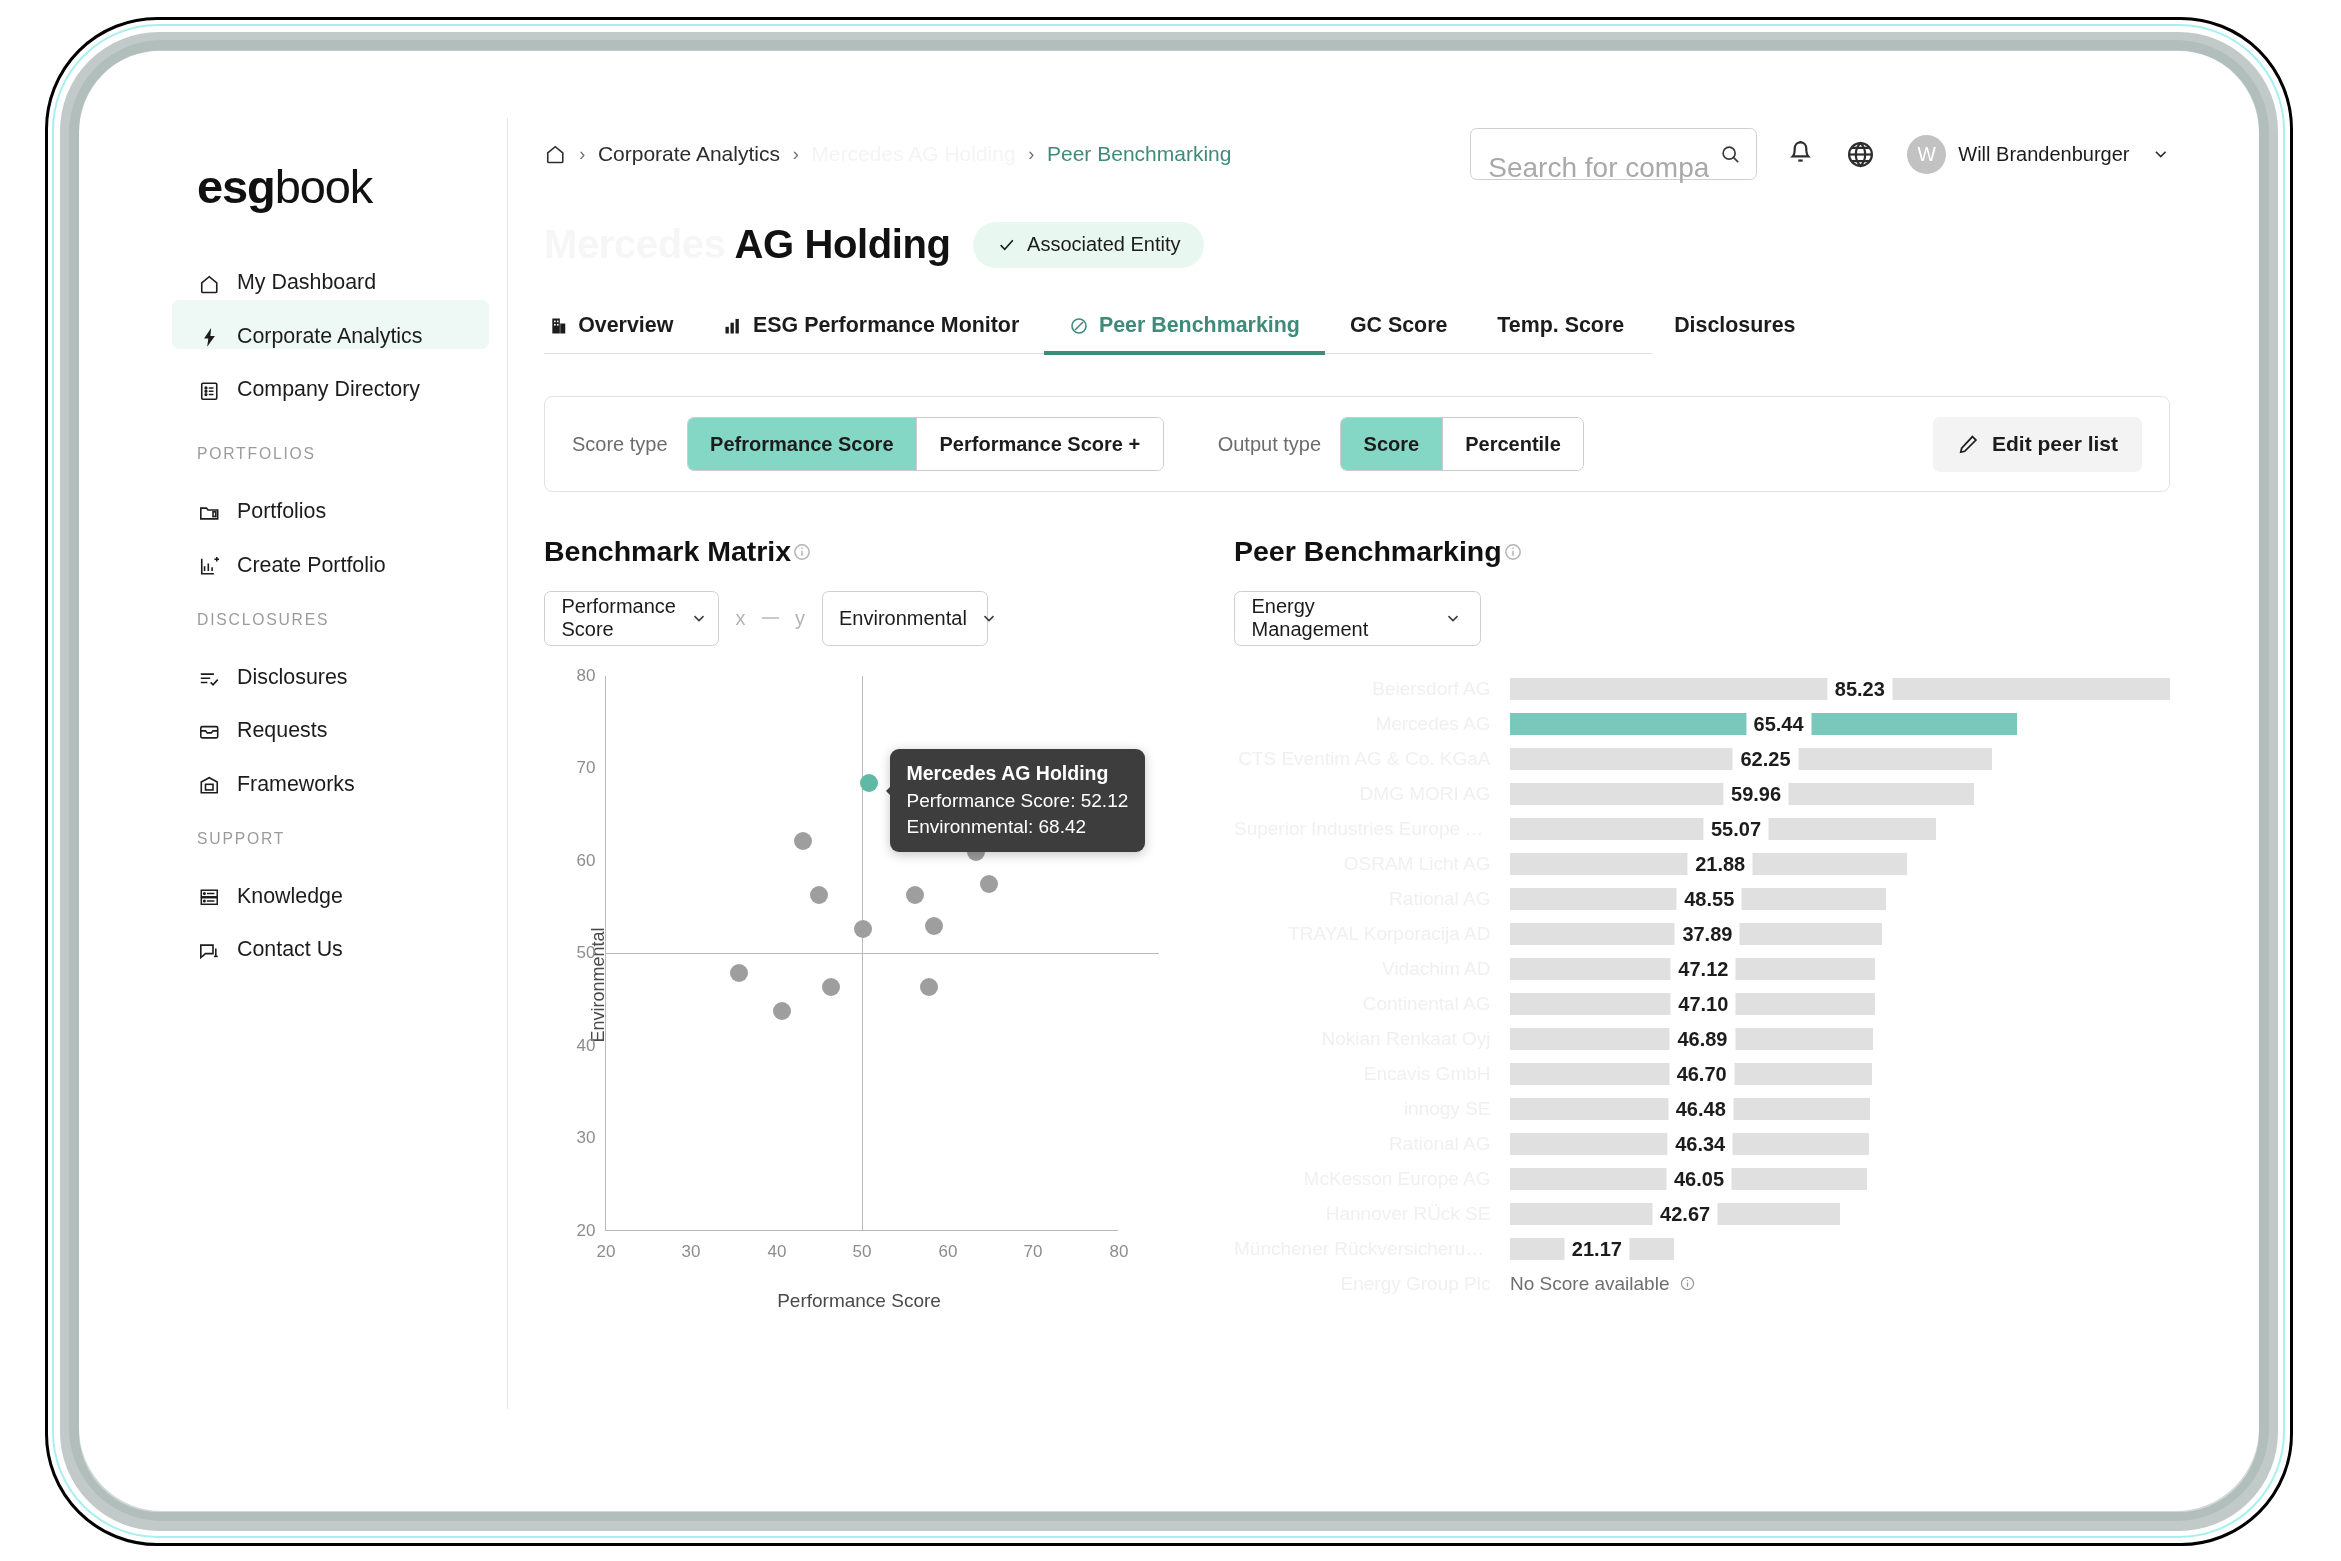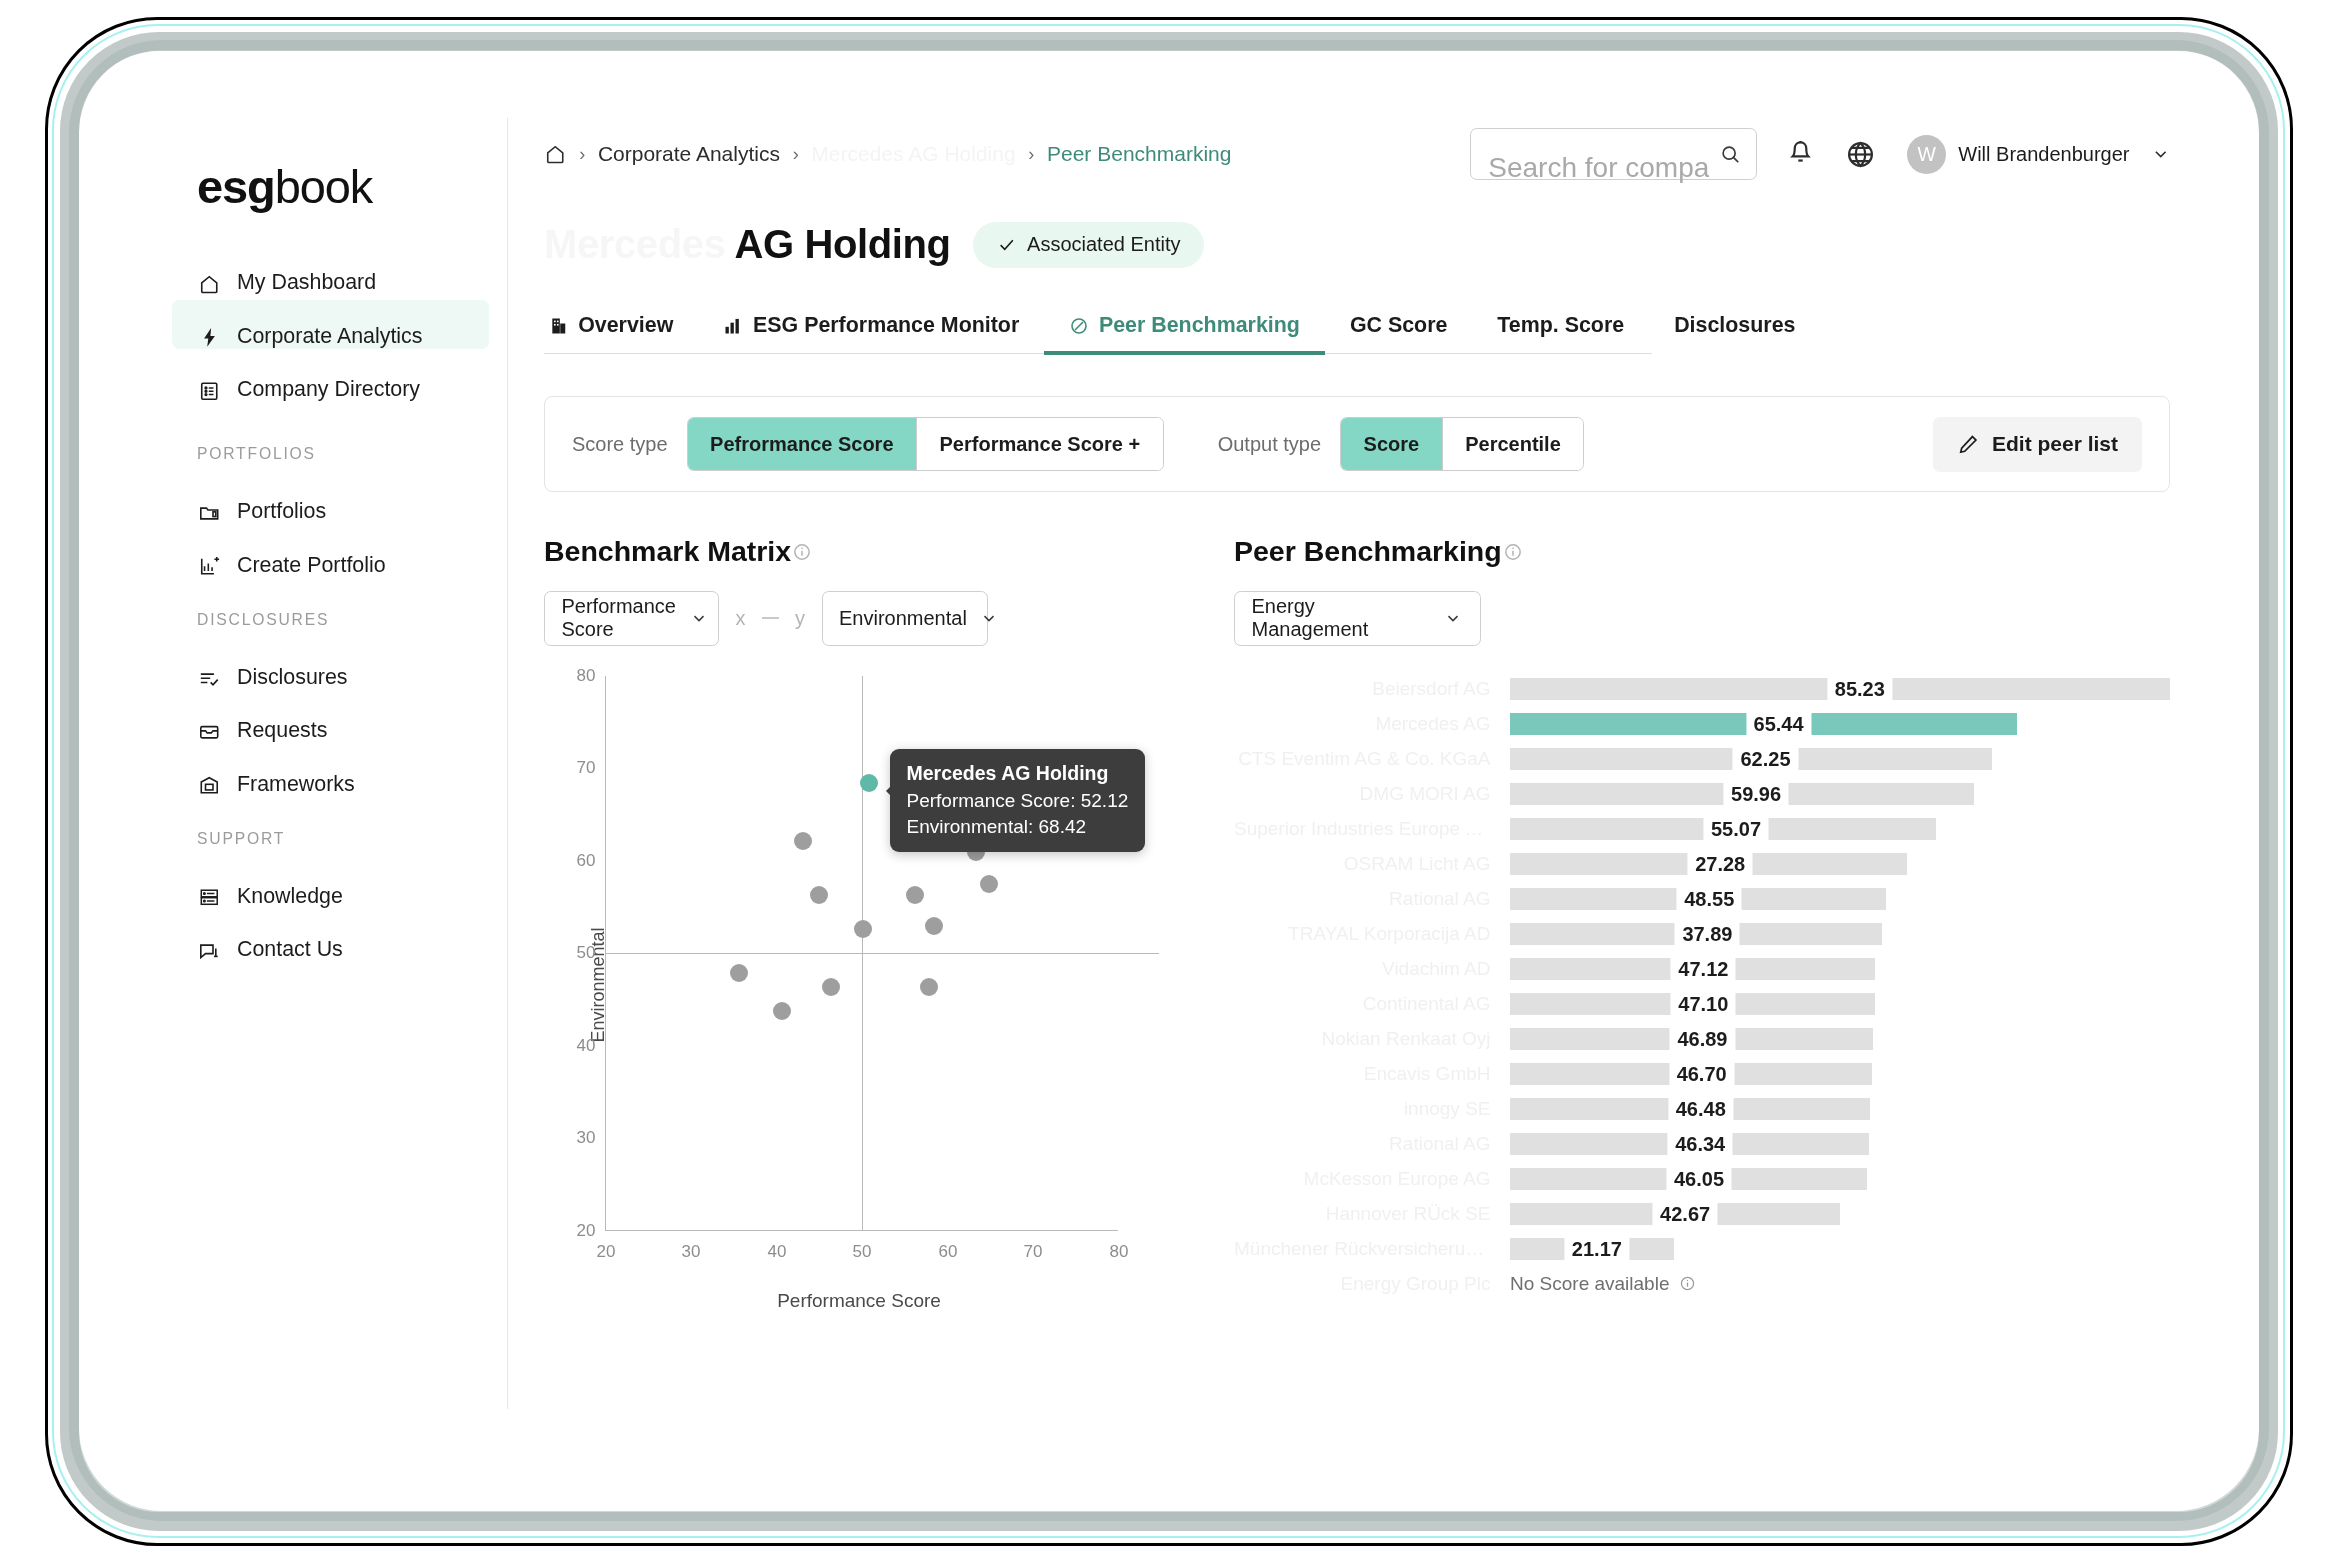--- a/index.html
+++ b/index.html
@@ -554,21 +554,21 @@
                 <div class="bname">Superior Industries Europe AG</div>
                 <div class="btrack">
                   <div class="bfill" style="width: 64.6134%;"></div>
                   <div class="bval" style="left: 34.2451%;">55.07</div>
                 </div>
               </div>
               <div class="brow">
                 <div class="bname">OSRAM Licht AG</div>
                 <div class="btrack">
                   <div class="bfill" style="width: 60.0962%;"></div>
-                  <div class="bval" style="left: 31.851%;">27.28</div>
+                  <div class="bval" style="left: 31.851%;">21.88</div>
                 </div>
               </div>
               <div class="brow">
                 <div class="bname">Rational AG</div>
                 <div class="btrack">
                   <div class="bfill" style="width: 56.9635%;"></div>
                   <div class="bval" style="left: 30.1907%;">48.55</div>
                 </div>
               </div>
               <div class="brow">

